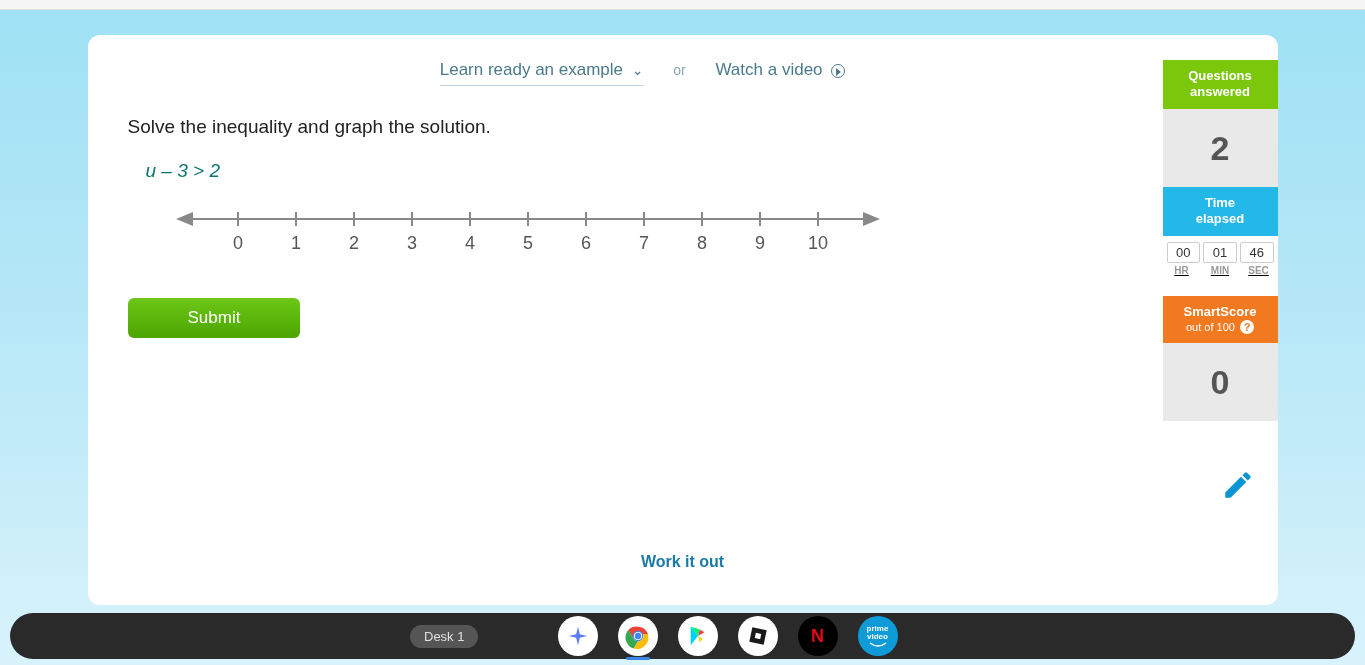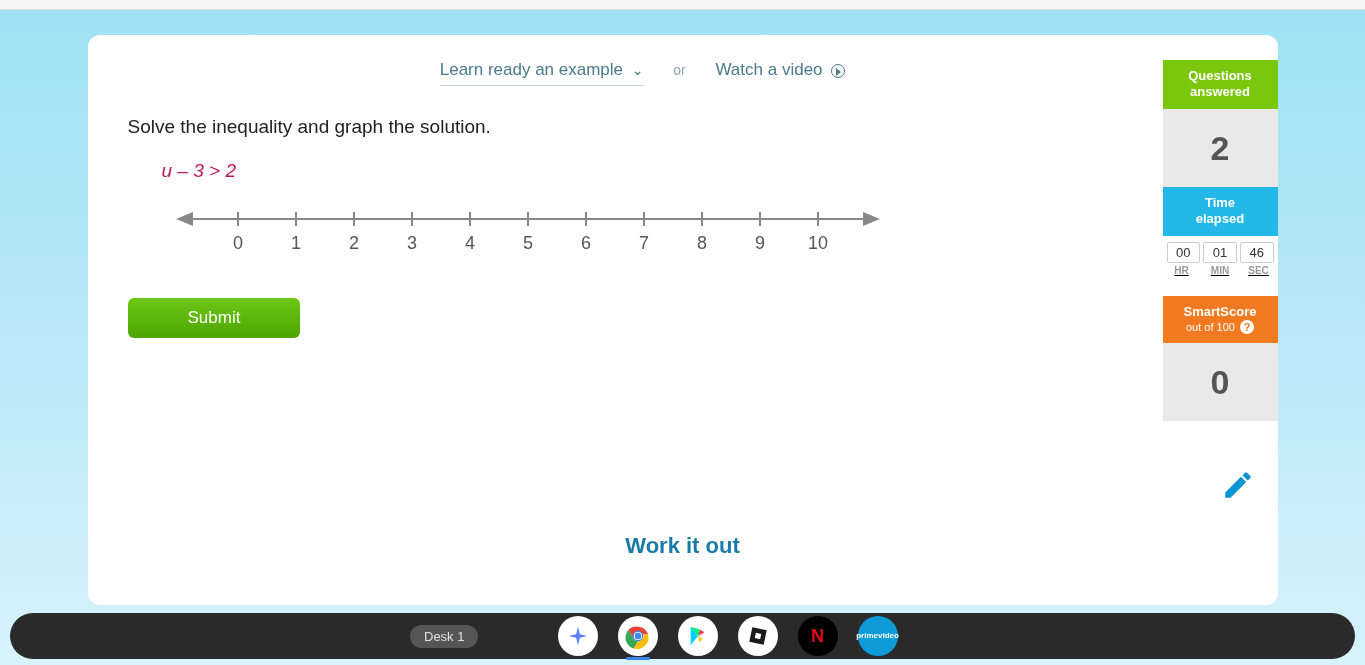--- a/index.html
+++ b/index.html
@@ -59,22 +59,22 @@
       border-bottom: 4px solid transparent;
     }
     .problem-area { width: 980px; }
     .problem-text {
       font-size: 19px;
       color: #222;
       margin-bottom: 22px;
     }
     .equation {
       font-size: 19px;
-      color: #be185d;
-      margin-left: 34px;
+      color: #0f766e;
+      margin-left: 18px;
       margin-bottom: 22px;
       font-style: italic;
     }
     .instructions {
       font-size: 19px;
       color: #222;
       font-style: italic;
       margin-bottom: 20px;
       line-height: 1.45;
       width: 860px;
@@ -165,21 +165,21 @@
       justify-content: center;
       cursor: pointer;
     }
     .scratch-icon svg { width: 34px; height: 34px; }
     .work-it-out {
       position: absolute;
       bottom: 30px;
       left: 0; right: 0;
       text-align: center;
     }
-    .work-title { color: #1a7aa8; font-size: 22px; font-weight: 600; margin-bottom: 16px; }
+    .work-title { color: #1a7aa8; font-size: 16px; font-weight: 600; margin-bottom: 4px; }
     .work-sub { color: #555; font-size: 19px; }
     
     .taskbar {
       position: fixed;
       bottom: 6px;
       left: 10px; right: 10px;
       height: 46px;
       background: #2a2a2a;
       border-radius: 25px;
       display: flex;
@@ -367,21 +367,21 @@
           <path fill="#00f076" d="M4 2l10 3-2 7z"></path>
         </svg>
     </div>
     <div class="dock-icon" style="background:#fff;">
       <svg width="22" height="22" viewBox="0 0 24 24">
           <rect x="4" y="4" width="16" height="16" fill="#1a1a1a" transform="rotate(12 12 12)"></rect>
           <rect x="9" y="9" width="6" height="6" fill="#fff" transform="rotate(12 12 12)"></rect>
         </svg>
     </div>
     <div class="dock-icon" style="background:#000;color:#e50914;">N</div>
-    <div class="dock-icon" style="background:#0f9bd7;color:#fff;font-size:8px;line-height:1;flex-direction:row;">
+    <div class="dock-icon" style="background:#0f9bd7;color:#fff;font-size:8px;line-height:1;flex-direction:column;">
       <div style="font-weight:700;">prime</div>
         <div>video</div>
       <svg width="20" height="6" viewBox="0 0 20 6" style="margin-top:1px;">
           <path d="M2 1 Q10 7 18 1" stroke="#fff" stroke-width="1.5" fill="none"></path>
         </svg>
     </div>
   </div>
 </div>
 
 </body></html>

